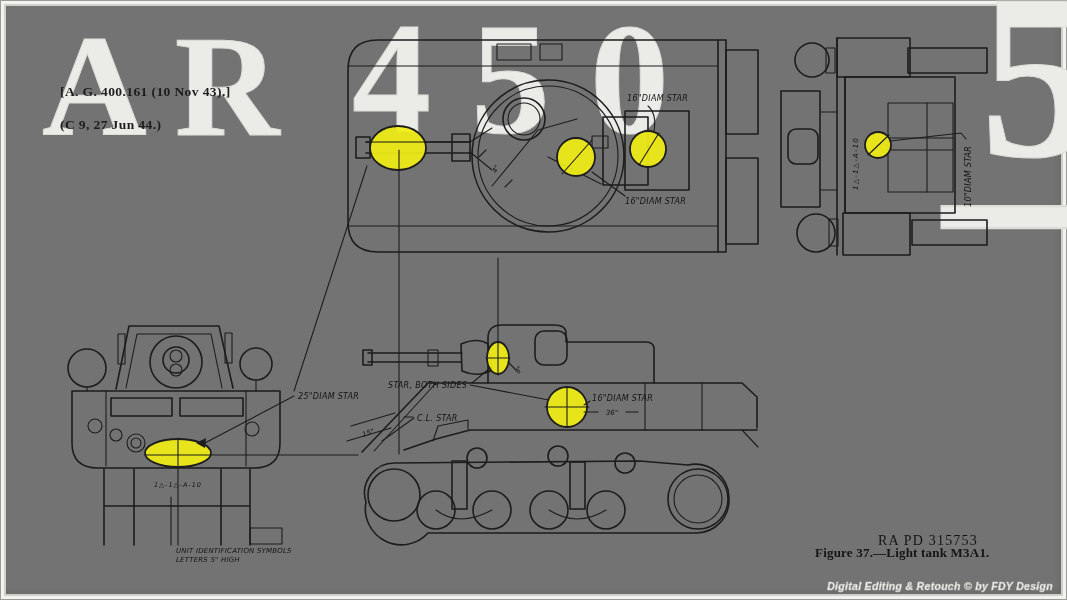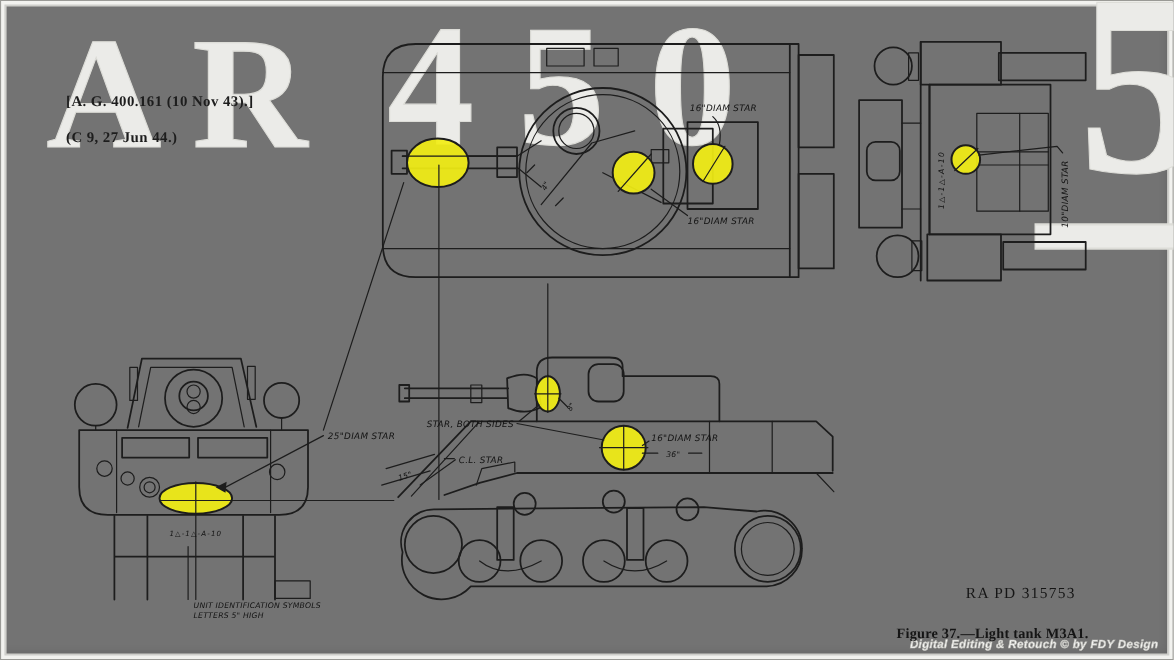--- a/index.html
+++ b/index.html
@@ -10,21 +10,21 @@
   .wm-big{position:absolute;font-family:"Liberation Serif",serif;font-weight:bold;
           color:#ebebe8;-webkit-text-stroke:1px #dddDd8;line-height:1;user-select:none;}
   .wm-line{position:absolute;left:14px;top:5px;width:1040px;white-space:nowrap;overflow:hidden;
            font-family:"Liberation Sans",sans-serif;font-style:italic;font-weight:bold;font-size:10.5px;
            letter-spacing:.35px;color:#f7f7f5;-webkit-text-stroke:.55px #c1c1bc;text-align:center;}
   .wm-foot{position:absolute;right:14px;top:580px;white-space:nowrap;
            font-family:"Liberation Sans",sans-serif;font-style:italic;font-weight:bold;font-size:10.5px;
            letter-spacing:.3px;color:#f7f7f5;margin-left:25px;-webkit-text-stroke:.55px #c1c1bc;}
   .ref{position:absolute;left:60px;font-size:13.5px;font-weight:bold;color:#1d1d1d;letter-spacing:.4px;}
   .rapd{position:absolute;left:878px;top:485px;font-size:14px;font-weight:normal;color:#151515;letter-spacing:1.2px;margin-top:48px;}
-  .caption{position:absolute;left:815px;top:545px;font-size:13px;font-weight:bold;color:#151515;letter-spacing:.2px;margin-top:23px;}
+  .caption{position:absolute;left:815px;top:545px;font-size:13px;font-weight:bold;color:#151515;letter-spacing:.2px;}
   svg{position:absolute;left:0;top:0;}
   .ln{fill:none;stroke:#1d1d1d;stroke-width:1.6;stroke-linecap:round;stroke-linejoin:round;}
   .th{fill:none;stroke:#1d1d1d;stroke-width:1.1;stroke-linecap:round;stroke-linejoin:round;}
   .star{fill:#f2ee14;fill-opacity:.92;stroke:#1d1d1d;stroke-width:1.8;}
   .hand{font-family:"DejaVu Sans",sans-serif;font-style:italic;font-size:8px;fill:#131313;letter-spacing:.3px;}
   .hand6{font-family:"DejaVu Sans",sans-serif;font-style:italic;font-size:6.5px;fill:#131313;}
   .hand7{font-family:"DejaVu Sans",sans-serif;font-style:italic;font-size:7px;fill:#131313;letter-spacing:.2px;}
 </style>
 </head>
 <body>

